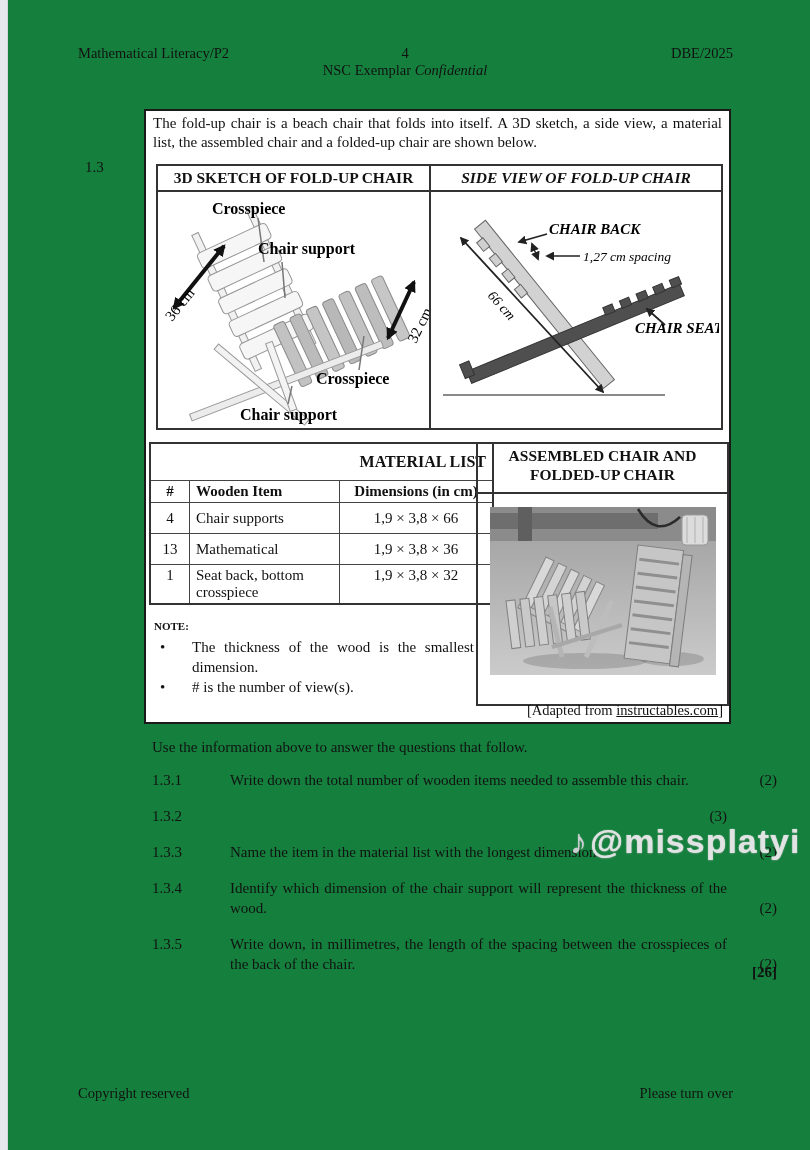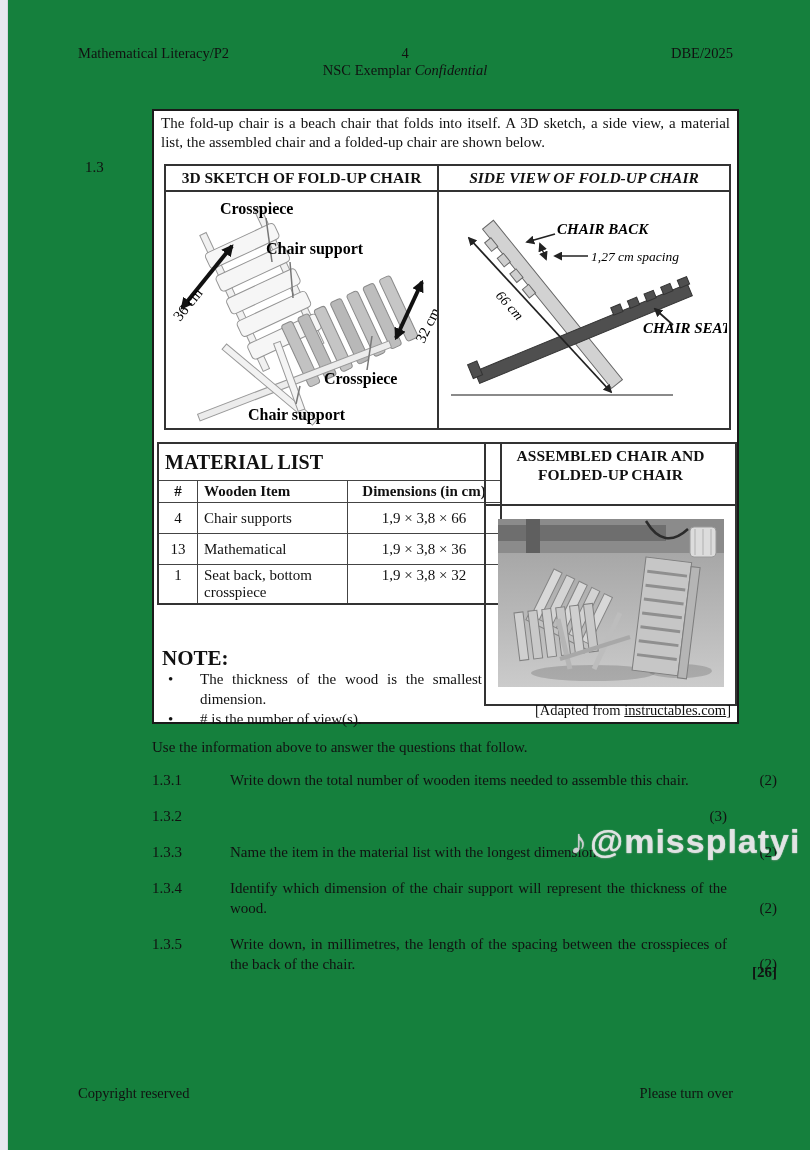--- a/index.html
+++ b/index.html
@@ -7,48 +7,48 @@
         font-family:"Liberation Serif",serif;color:#111;overflow:hidden;}
   .scan-edge{position:absolute;left:0;top:0;width:7px;height:1150px;background:#e7e7ee;border-right:1px solid #d6d6de;}
   
   .hdr-left{position:absolute;left:78px;top:45px;font-size:14.5px;}
   .hdr-page{position:absolute;left:0;top:45px;width:810px;text-align:center;font-size:14.5px;}
   .hdr-right{position:absolute;right:77px;top:45px;font-size:14.5px;}
   .hdr-line2{position:absolute;left:0;top:62px;width:810px;text-align:center;font-size:14.5px;}
   .it{font-style:italic;}
   
   .qnum-main{position:absolute;left:85px;top:112px;font-size:15px;margin-top:47px;}
-  .outer-box{position:absolute;left:152px;top:109px;width:583px;height:611px;border:2px solid #1a1a1a;background:#fff;}
+  .outer-box{position:absolute;left:144px;top:109px;width:583px;height:611px;border:2px solid #1a1a1a;background:#fff;}
   .intro{position:absolute;left:7px;top:3px;width:569px;font-size:15px;line-height:19px;text-align:justify;}
   
   .fig-box{position:absolute;left:10px;top:53px;width:563px;height:262px;border:2px solid #333;display:flex;}
   .fig-col{display:flex;flex-direction:column;}
   .fig-col.left{width:271px;border-right:2px solid #333;}
   .fig-col.right{flex:1;font-style:italic;}
   .fig-title{height:24px;line-height:24px;text-align:center;font-weight:bold;font-size:15.5px;border-bottom:2px solid #333;}
   .fig-canvas{flex:1;position:relative;}
   
   .mat-table{position:absolute;left:3px;top:331px;border-collapse:collapse;font-size:15px;}
   .mat-table td,.mat-table th{border:1px solid #444;padding:2px 6px;}
   .mat-table{border:2px solid #333;}
-  .mat-title{text-align:left;font-weight:bold;font-size:20px;height:32px;}
+  .mat-title{text-align:right;font-weight:bold;font-size:16px;height:32px;}
   .mat-h{text-align:center;font-weight:bold;}
   .col-qty{width:26px;text-align:center;}
   .col-item{width:137px;text-align:left;}
   .col-dim{width:140px;text-align:center;}
   .mat-row td{height:26px;}
   
   .note{position:absolute;left:8px;top:505px;width:320px;font-size:15px;line-height:20px;}
-  .note-title{font-weight:bold;font-size:21px;margin-bottom:1px;margin-top:32px;}
+  .note-title{font-weight:bold;font-size:11px;margin-bottom:1px;}
   .note-li{display:flex;}
   .note-li .b{width:32px;text-align:left;padding-left:6px;}
   .note-li .t{flex:1;text-align:justify;}
   
   .asm-box{position:absolute;left:330px;top:331px;width:249px;height:260px;border:2px solid #333;}
-  .asm-title{text-align:center;font-weight:bold;font-size:15.5px;line-height:19px;padding:2px 4px 20px;border-bottom:2px solid #333;}
+  .asm-title{text-align:center;font-weight:bold;font-size:15.5px;line-height:19px;padding:2px 4px 8px;border-bottom:2px solid #333;}
   .asm-photo{margin:13px auto 0;width:226px;height:168px;display:block;}
   .caption{position:absolute;right:6px;bottom:3px;font-size:14.5px;}
   .caption .u{text-decoration:underline;}
   
   .questions{position:absolute;left:152px;top:737px;width:625px;font-size:15px;}
   .q-intro{margin-bottom:13px;line-height:20px;}
   .q-row{display:grid;grid-template-columns:78px 497px 1fr;margin-bottom:16px;line-height:20px;}
   .q-row .q-text{text-align:justify;}
   .q-row .q-marks{text-align:right;align-self:end;}
   .q-total{text-align:right;font-weight:bold;line-height:20px;margin-top:-12px;}

